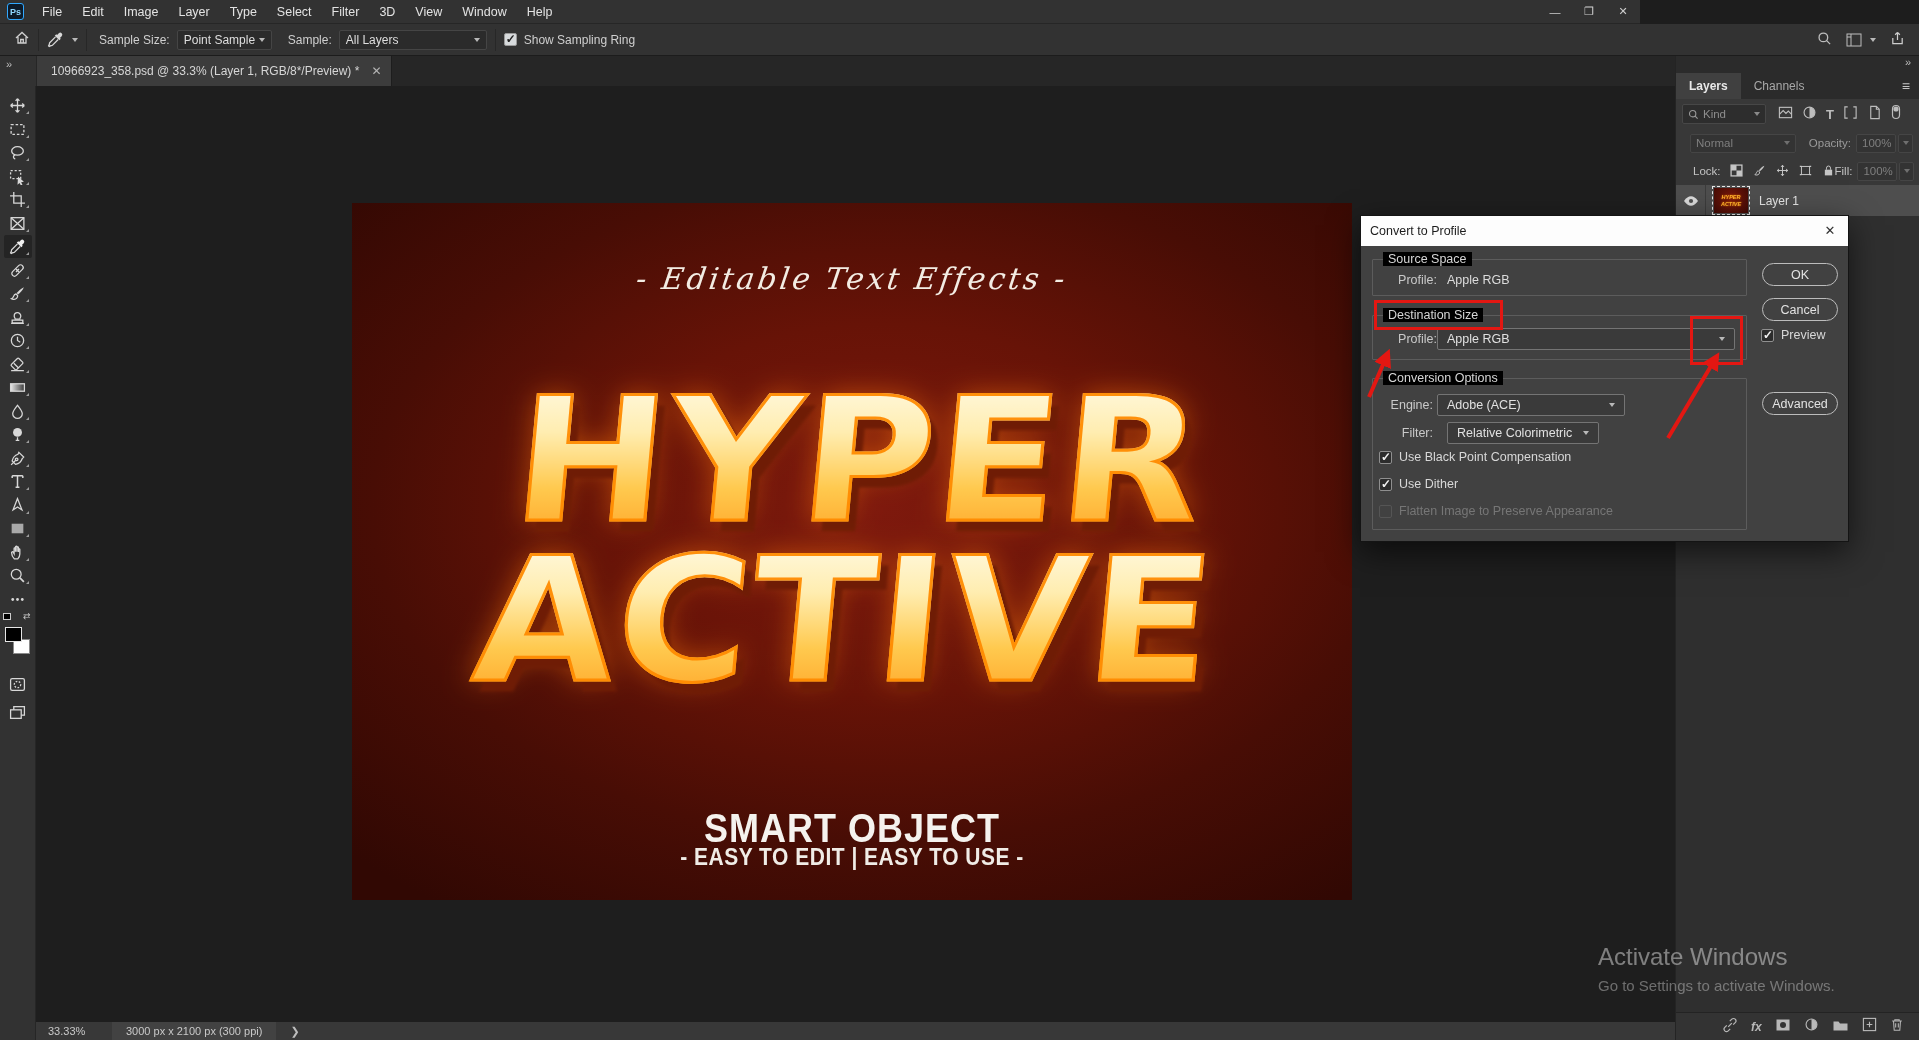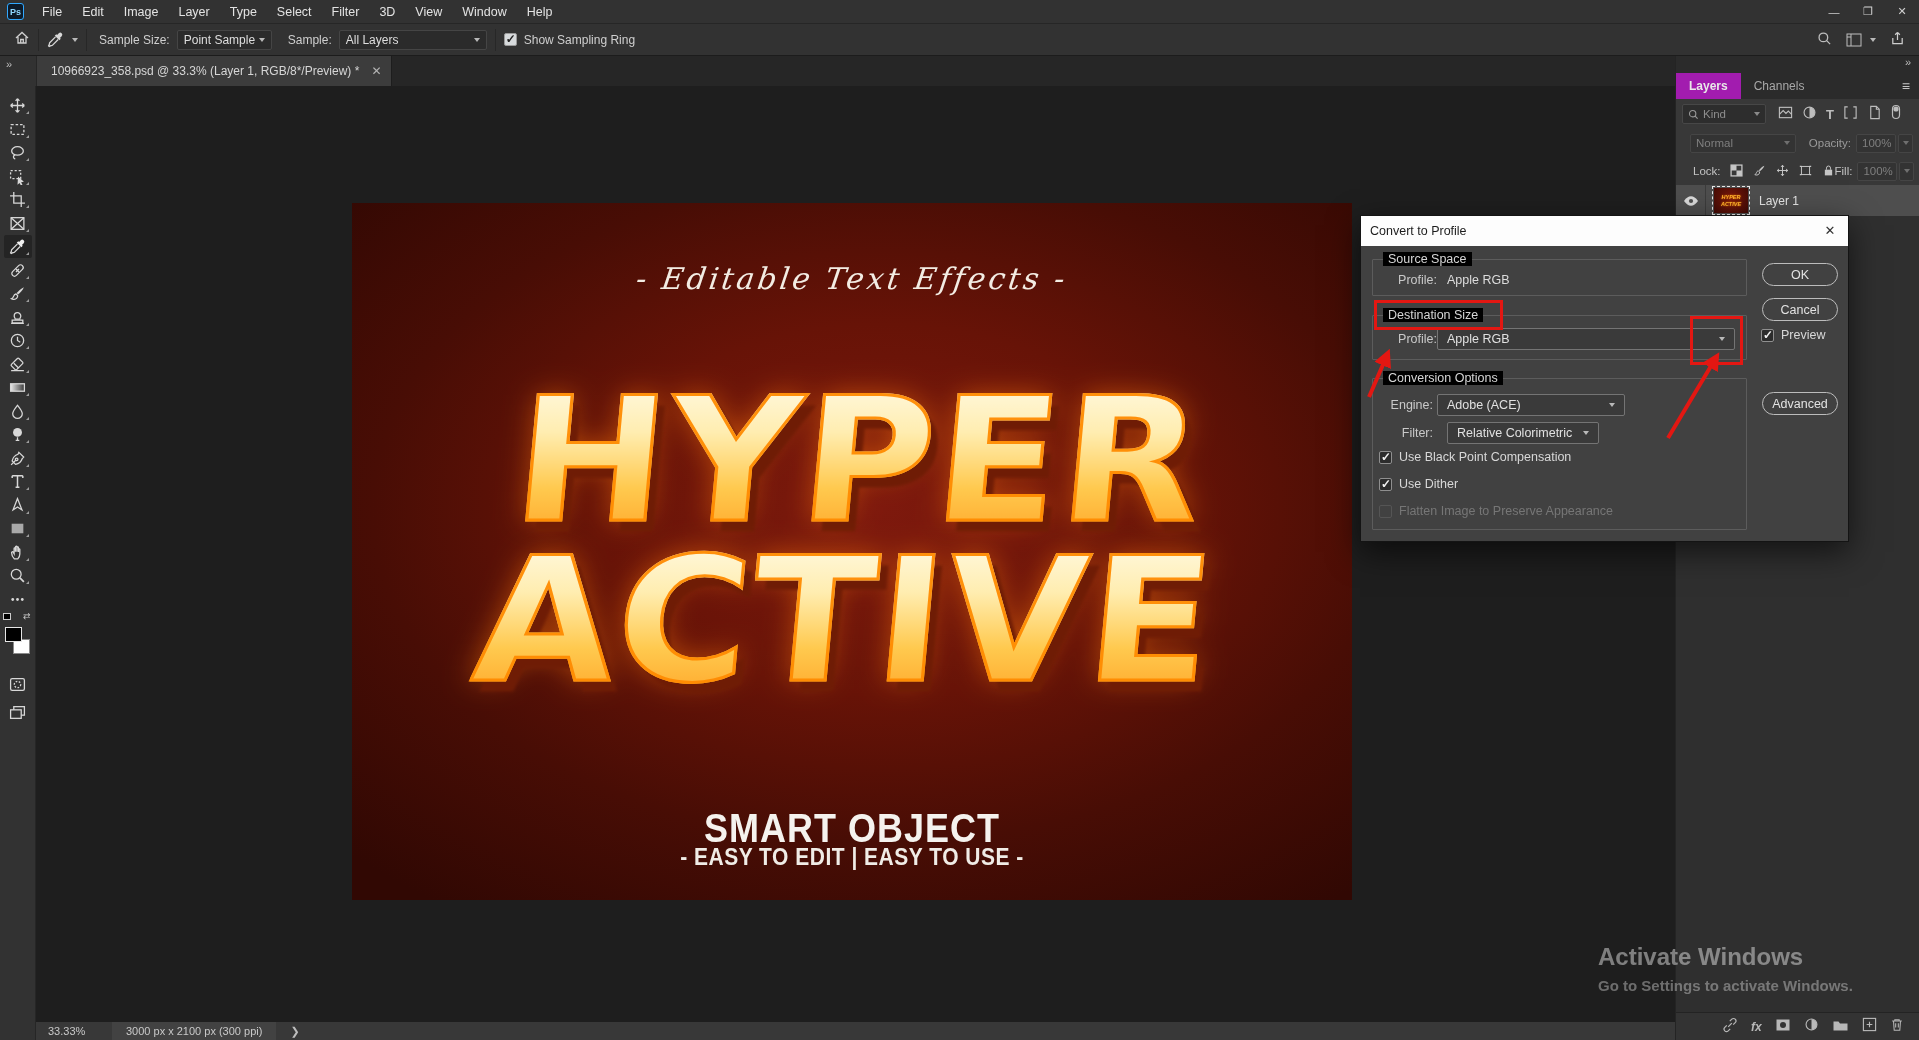--- a/index.html
+++ b/index.html
@@ -1,21 +1,21 @@
 <!DOCTYPE html>
 <html><head>
 <meta charset="utf-8">
 <style>
   * { margin:0; padding:0; box-sizing:border-box; }
   html,body { width:1919px; height:1040px; overflow:hidden; background:#1d1d1d;
     font-family:"Liberation Sans", sans-serif; -webkit-font-smoothing:antialiased; }
   .abs { position:absolute; }
 
   
-  .menubar { left:0; top:0; width:1919px; height:24px; background:#323232; z-index:5;
+  .menubar { left:0; top:0; width:1640px; height:24px; background:#323232; z-index:5;
     display:flex; align-items:center; border-bottom:1px solid #262626;}
   .ps-logo { width:17px; height:17px; margin:0 8px 0 7px; background:#0d1b2a; border:1px solid #31a8ff;
     border-radius:3px; color:#8fd6ff; font-size:9px; font-weight:bold; display:flex; align-items:center; justify-content:center;}
   .menu-item { color:#e3e3e3; font-size:12.5px; padding:16px 10px; height:24px; display:flex; align-items:center; cursor:default;}
   .win-controls { margin-left:auto; display:flex; height:24px;}
   .win-btn { width:34px; height:24px; color:#cfcfcf; font-size:11px; display:flex; align-items:center; justify-content:center;}
 
   
   .optionsbar { left:0; top:24px; width:1919px; height:32px; background:#323232; z-index:5;
     display:flex; align-items:center; border-bottom:1px solid #1c1c1c; color:#cfcfcf; font-size:12px;}
@@ -80,21 +80,21 @@
   .status-zoom { margin-left:12px; width:50px;}
   .status-doc { background:#424242; height:18px; display:flex; align-items:center; padding:0 14px; margin-left:14px;}
   .status-chev { margin-left:14px; color:#bdbdbd;}
 
   
   .panel { left:1675px; top:56px; width:244px; height:984px; background:#383838; z-index:3; border-left:1px solid #242424;}
   .panel-header { position:absolute; left:0; top:0; width:100%; height:17px; background:#2b2b2b;
     color:#bdbdbd; font-size:11px; text-align:right; padding-right:8px;}
   .panel-tabs { position:absolute; left:0; top:17px; width:100%; height:26px; background:#2b2b2b; display:flex; align-items:stretch;}
   .ptab { padding:0 13px; display:flex; align-items:center; font-size:12px; color:#a8a8a8;}
-  .ptab.active { background:#a21caf; color:#e8e8e8; font-weight:bold;text-align:right;}
+  .ptab.active { background:#404040; color:#e8e8e8; font-weight:bold;text-align:right;}
   .panel-menu { margin-left:auto; color:#c4c4c4; font-size:14px; padding:0 9px; display:flex; align-items:center;}
   .filter-row { position:absolute; left:0; top:43px; width:100%; height:30px; display:flex; align-items:center; padding:0 6px;}
   .search-box { width:84px; height:20px; background:#2d2d2d; border:1px solid #474747; border-radius:2px;
     display:flex; align-items:center; color:#8d8d8d; font-size:11.5px; padding:0 5px;}
   .f-icons { display:flex; gap:9px; margin-left:12px; align-items:center;}
   .f-icons svg { stroke:#bdbdbd; fill:none; stroke-width:1.2;}
   .blend-row { position:absolute; left:0; top:73px; width:100%; height:28px; display:flex; align-items:center; padding:0 6px; color:#9a9a9a; font-size:11.5px;}
   .dd-muted { height:19px; background:#333333; border:1px solid #454545; border-radius:2px; color:#7f7f7f;
     display:flex; align-items:center; padding:0 5px; font-size:11.5px;}
   .lock-row { position:absolute; left:0; top:101px; width:100%; height:28px; display:flex; align-items:center; padding:0 6px; color:#c3c3c3; font-size:11.5px;}
@@ -127,21 +127,21 @@
     display:flex; align-items:center; padding:0 9px; color:#e0e0e0; font-size:12.5px;}
   .dlg-dd .tri { margin-left:auto;}
   .dlg-cbrow { position:absolute; display:flex; align-items:center; gap:7px; font-size:12.5px; color:#d8d8d8;}
   .dlg-cbrow.disabled { color:#767676;}
   .pill-btn { position:absolute; width:76px; height:23px; border:1px solid #bcbcbc; border-radius:12px;
     background:transparent; color:#e2e2e2; font-size:12.5px; display:flex; align-items:center; justify-content:center;}
 
   
   .red-box { position:absolute; border:3px solid #e31712; z-index:39; background:transparent;}
   .overlay-svg { position:absolute; left:0; top:0; z-index:40; pointer-events:none;}
-  .watermark { left:1598px; top:943px; z-index:50; pointer-events:none;font-weight:bold;}
+  .watermark { left:1598px; top:943px; z-index:50; pointer-events:none;}
   .wm1 { font-size:24px; color:rgba(235,235,235,0.48);}
   .wm2 { font-size:15px; color:rgba(220,220,220,0.42); margin-top:6px;}
 </style>
 </head>
 <body>
 
 <div class="abs menubar">
   <div class="ps-logo">Ps</div>
   <div class="menu-item">File</div>
   <div class="menu-item">Edit</div>

